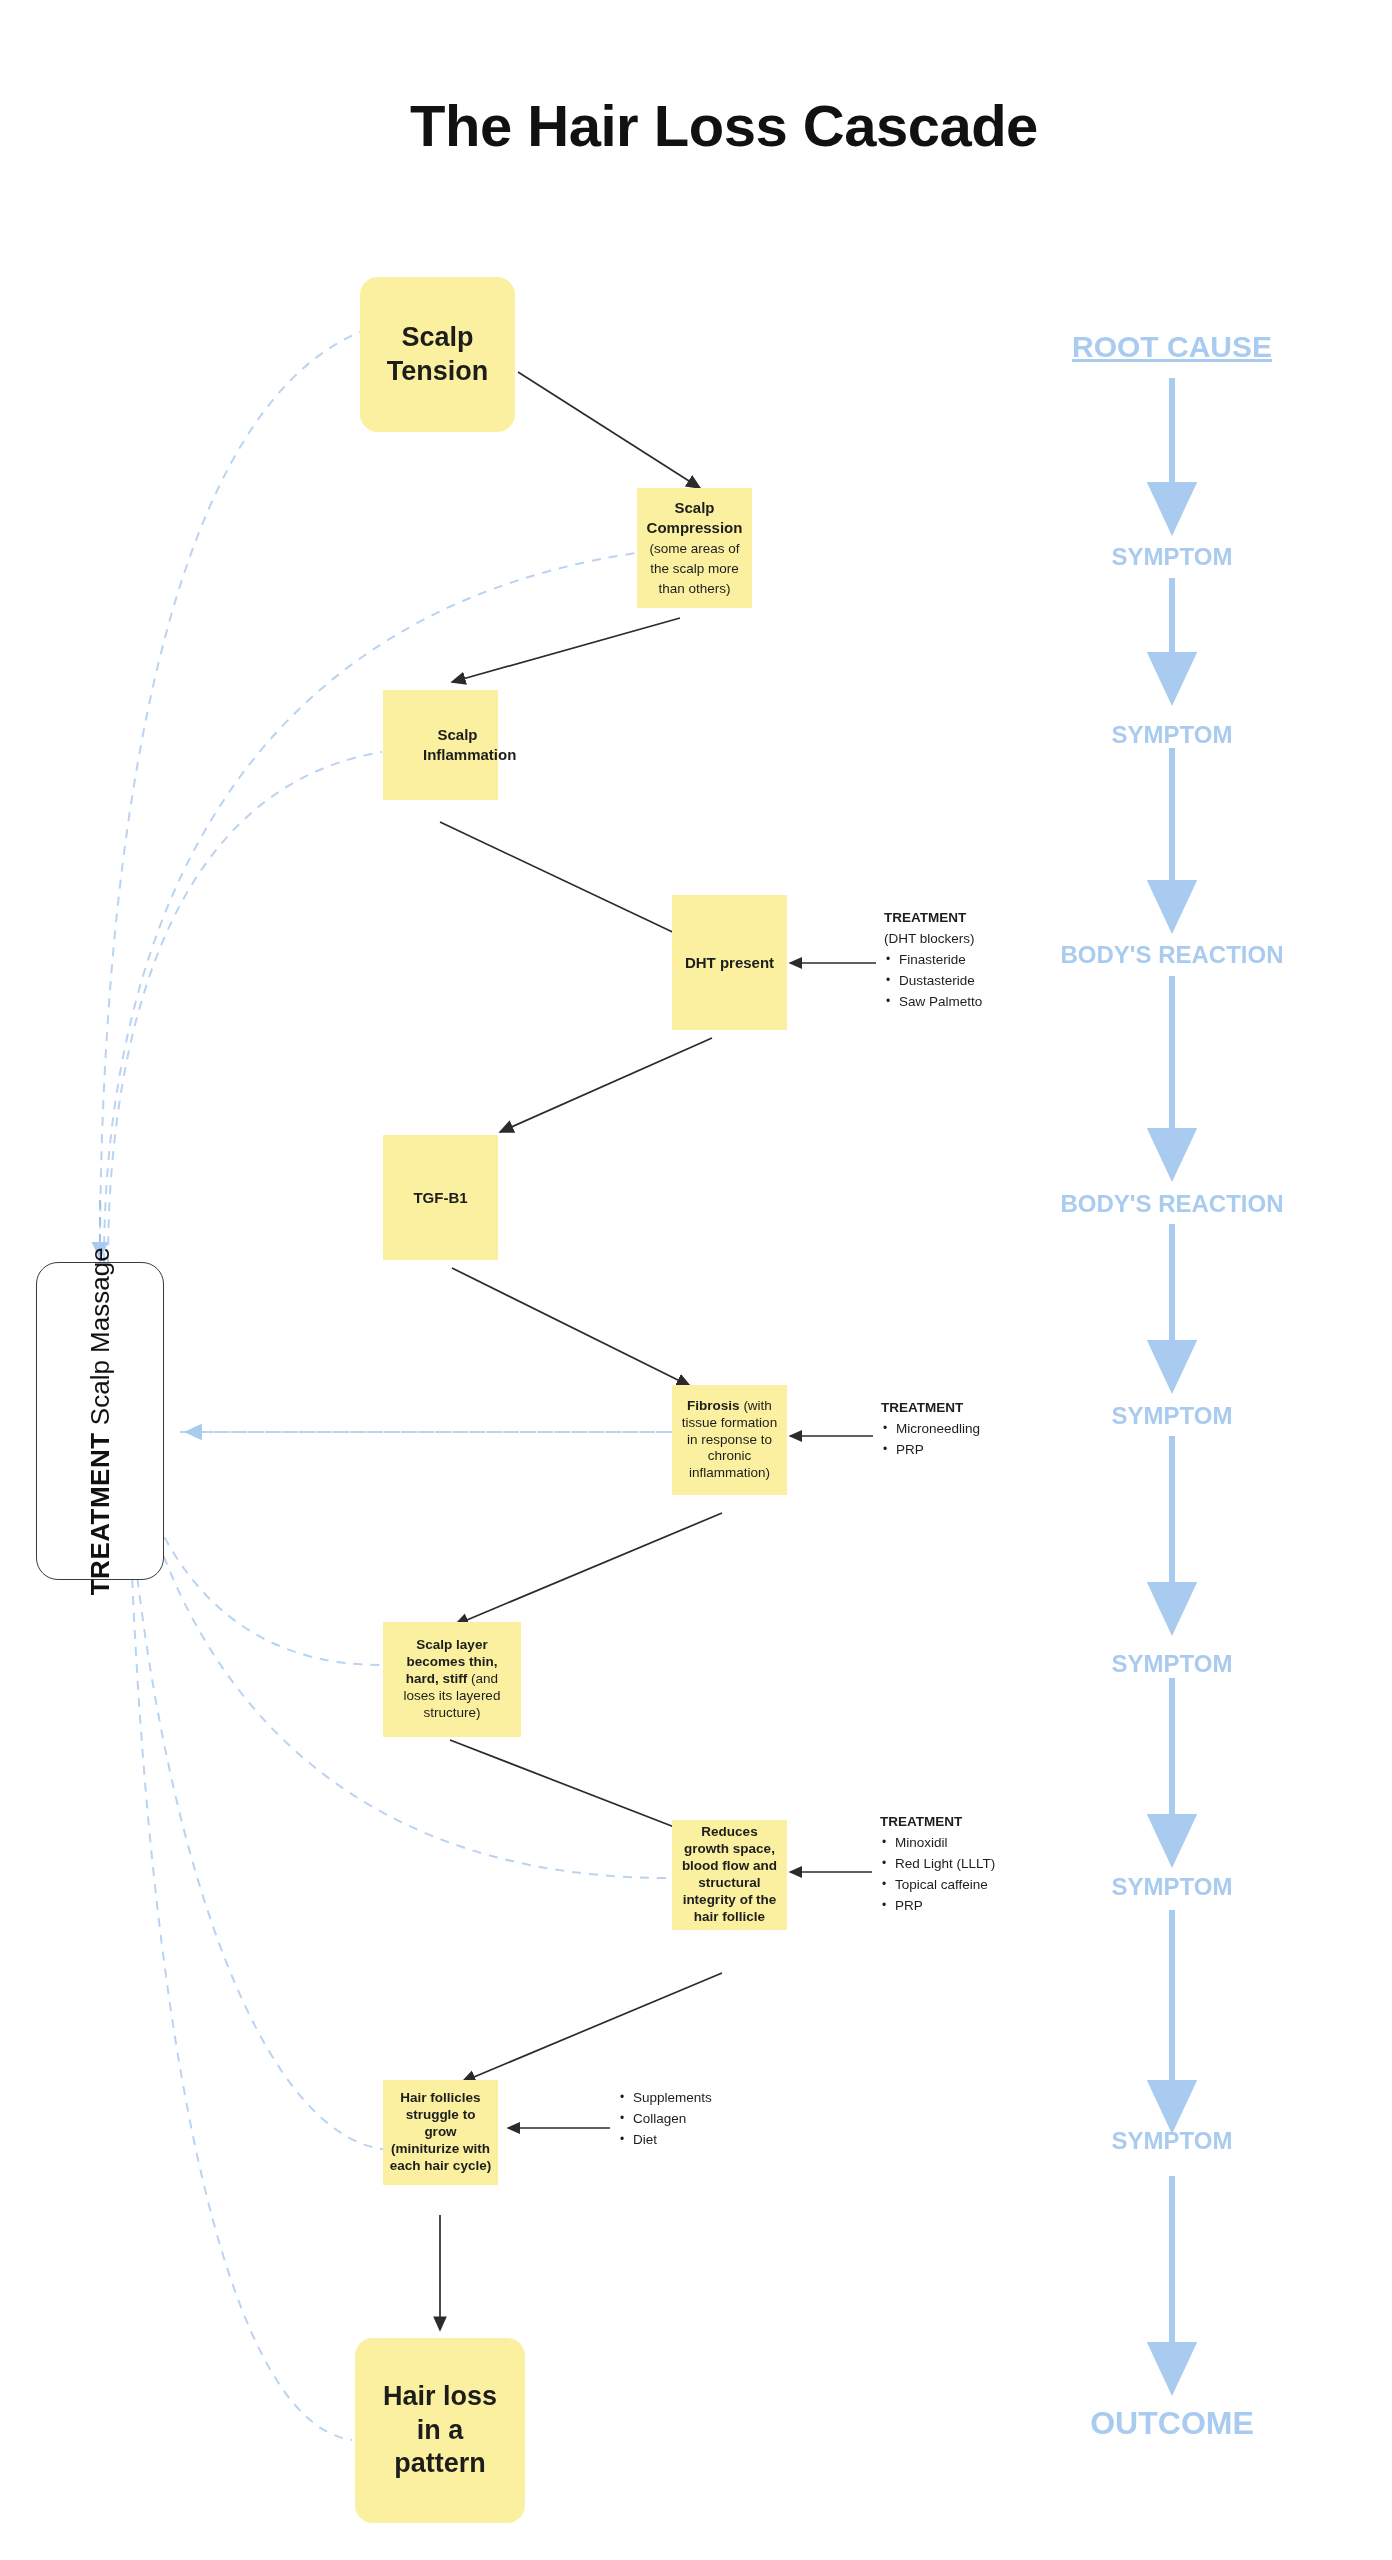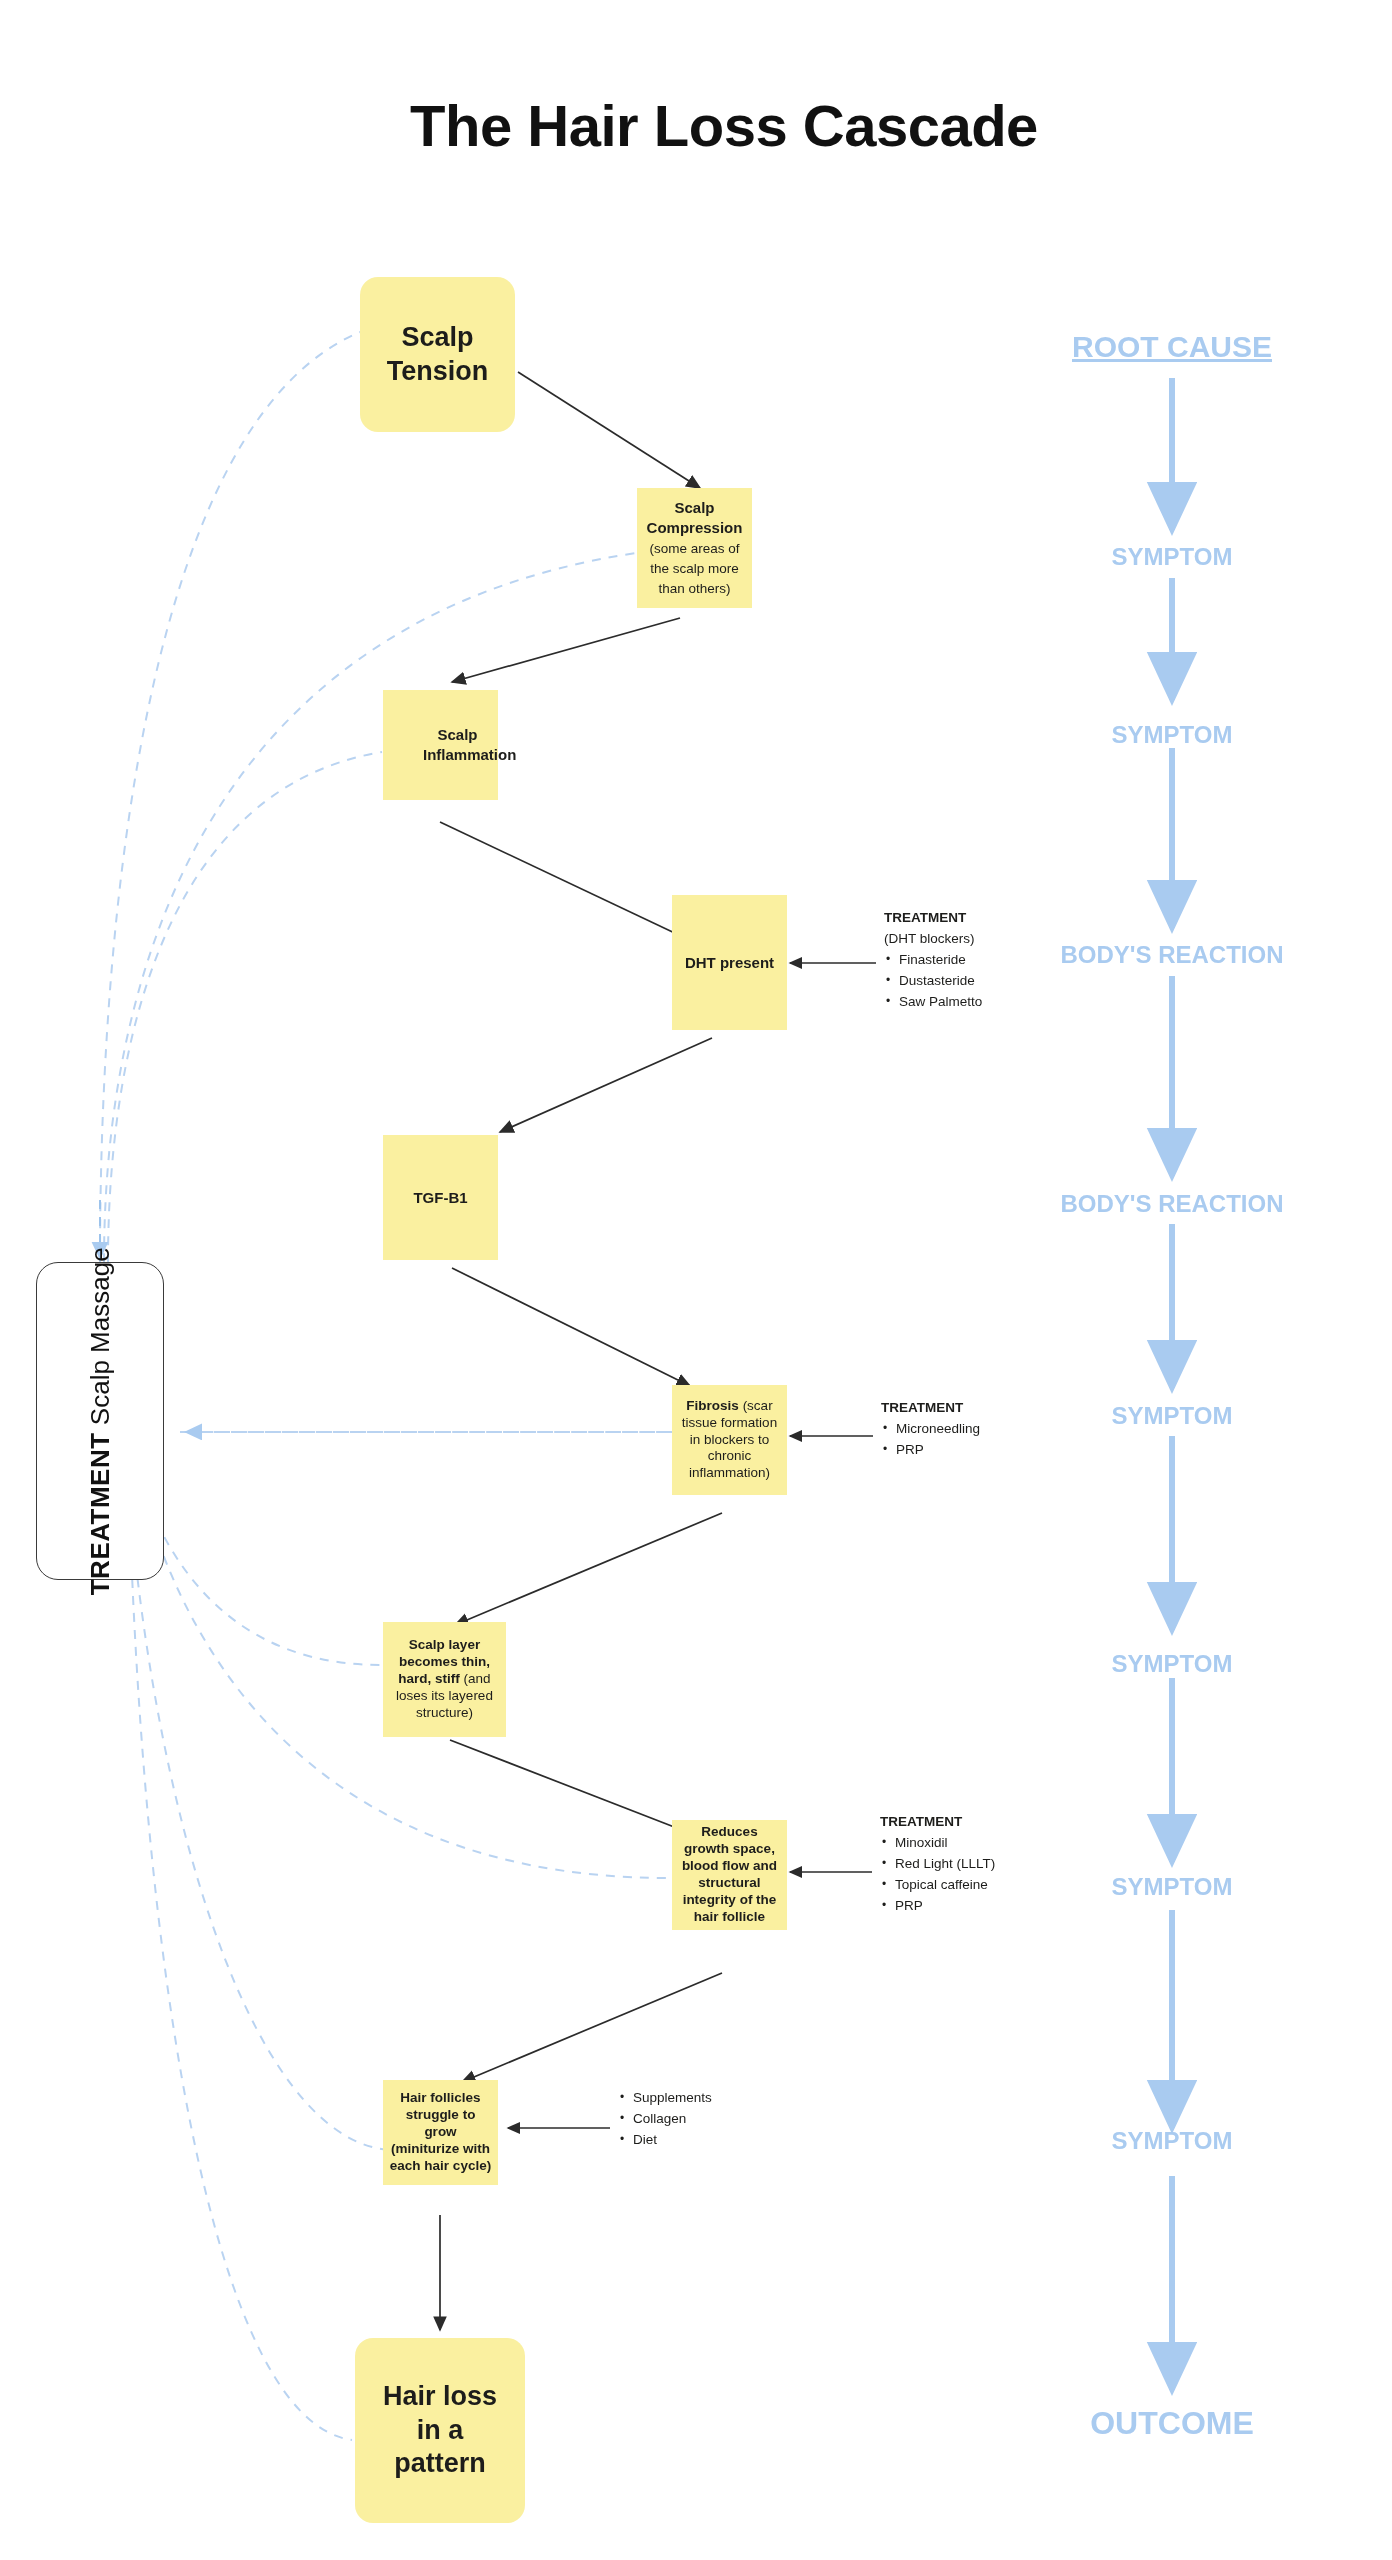--- a/index.html
+++ b/index.html
@@ -183,25 +183,25 @@
   </div>
 
   <div class="note" style="left:383px;top:1135px;width:115px;height:125px;">
     <span class="txt">
       <b class="note-md">TGF-B1</b>
     </span>
   </div>
 
   <div class="note" style="left:672px;top:1385px;width:115px;height:110px;">
     <span class="txt note-sm">
-      <b>Fibrosis</b><span> (scar tissue formation in blockers to chronic inflammation)</span>
-    </span>
-  </div>
-
-  <div class="note" style="left:383px;top:1622px;width:123px;height:115px;">
+      <b>Fibrosis</b><span> (with tissue formation in response to chronic inflammation)</span>
+    </span>
+  </div>
+
+  <div class="note" style="left:383px;top:1622px;width:138px;height:115px;">
     <span class="txt note-sm">
       <b>Scalp layer becomes thin, hard, stiff</b><span> (and loses its layered structure)</span>
     </span>
   </div>
 
   <div class="note" style="left:672px;top:1820px;width:115px;height:110px;">
     <span class="txt note-sm">
       <b>Reduces growth space, blood flow and structural integrity of the hair follicle</b>
     </span>
   </div>

